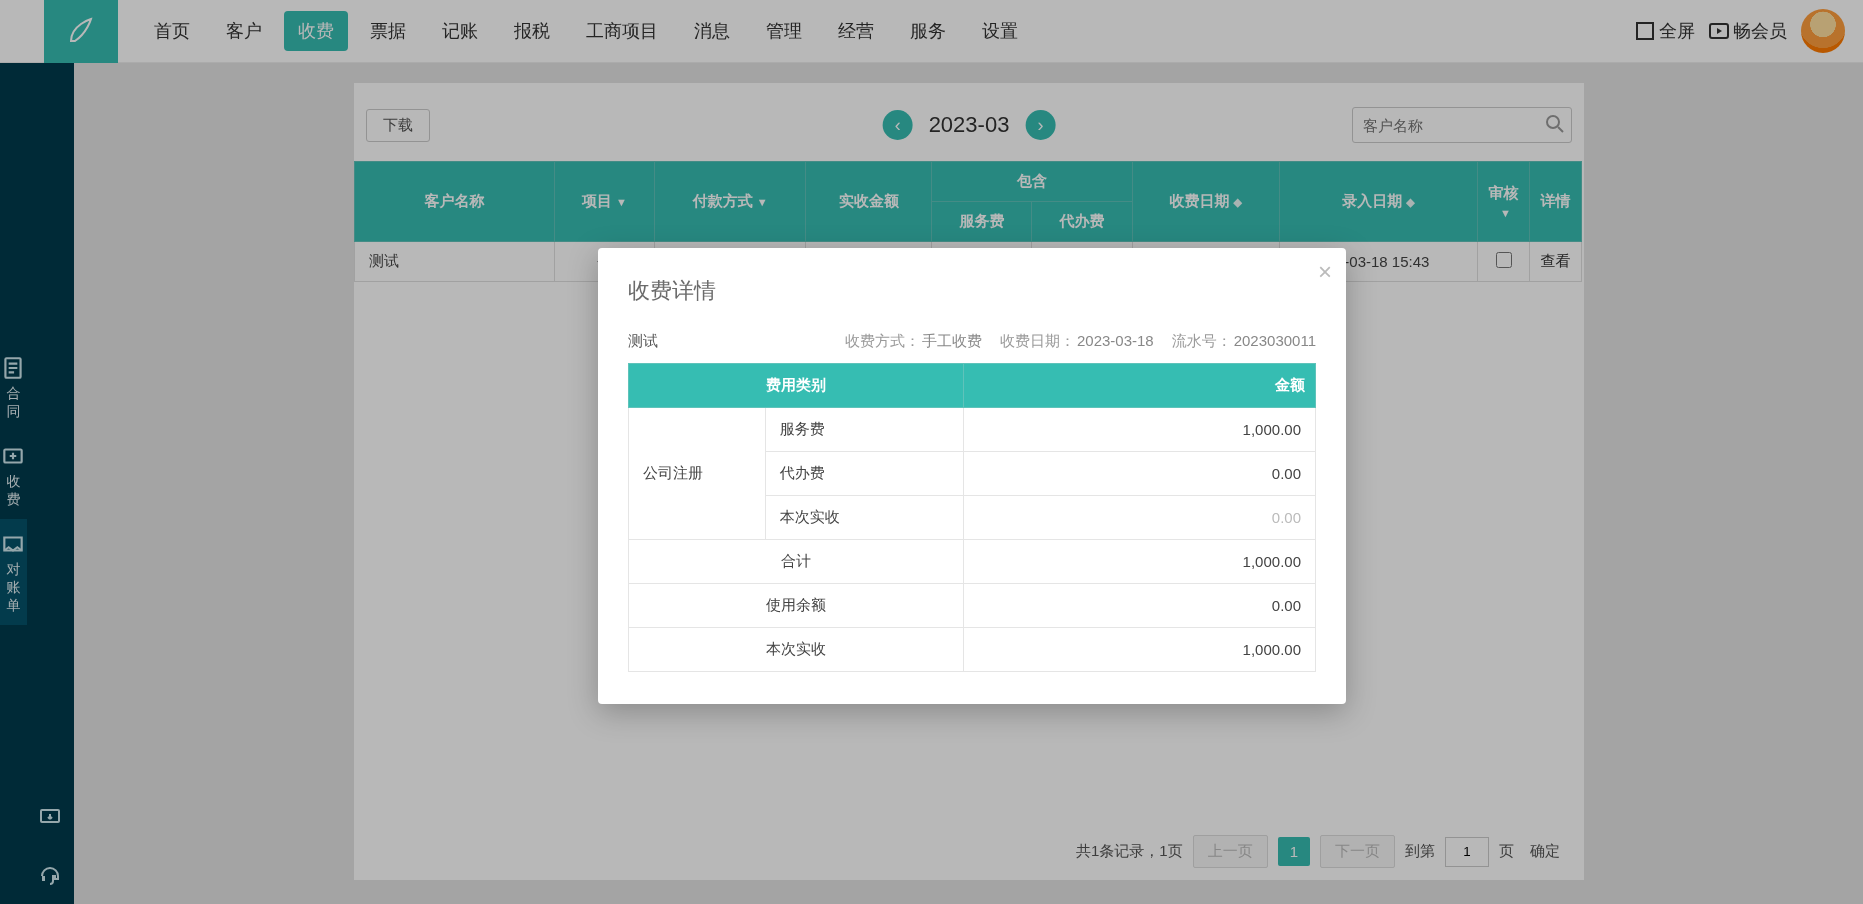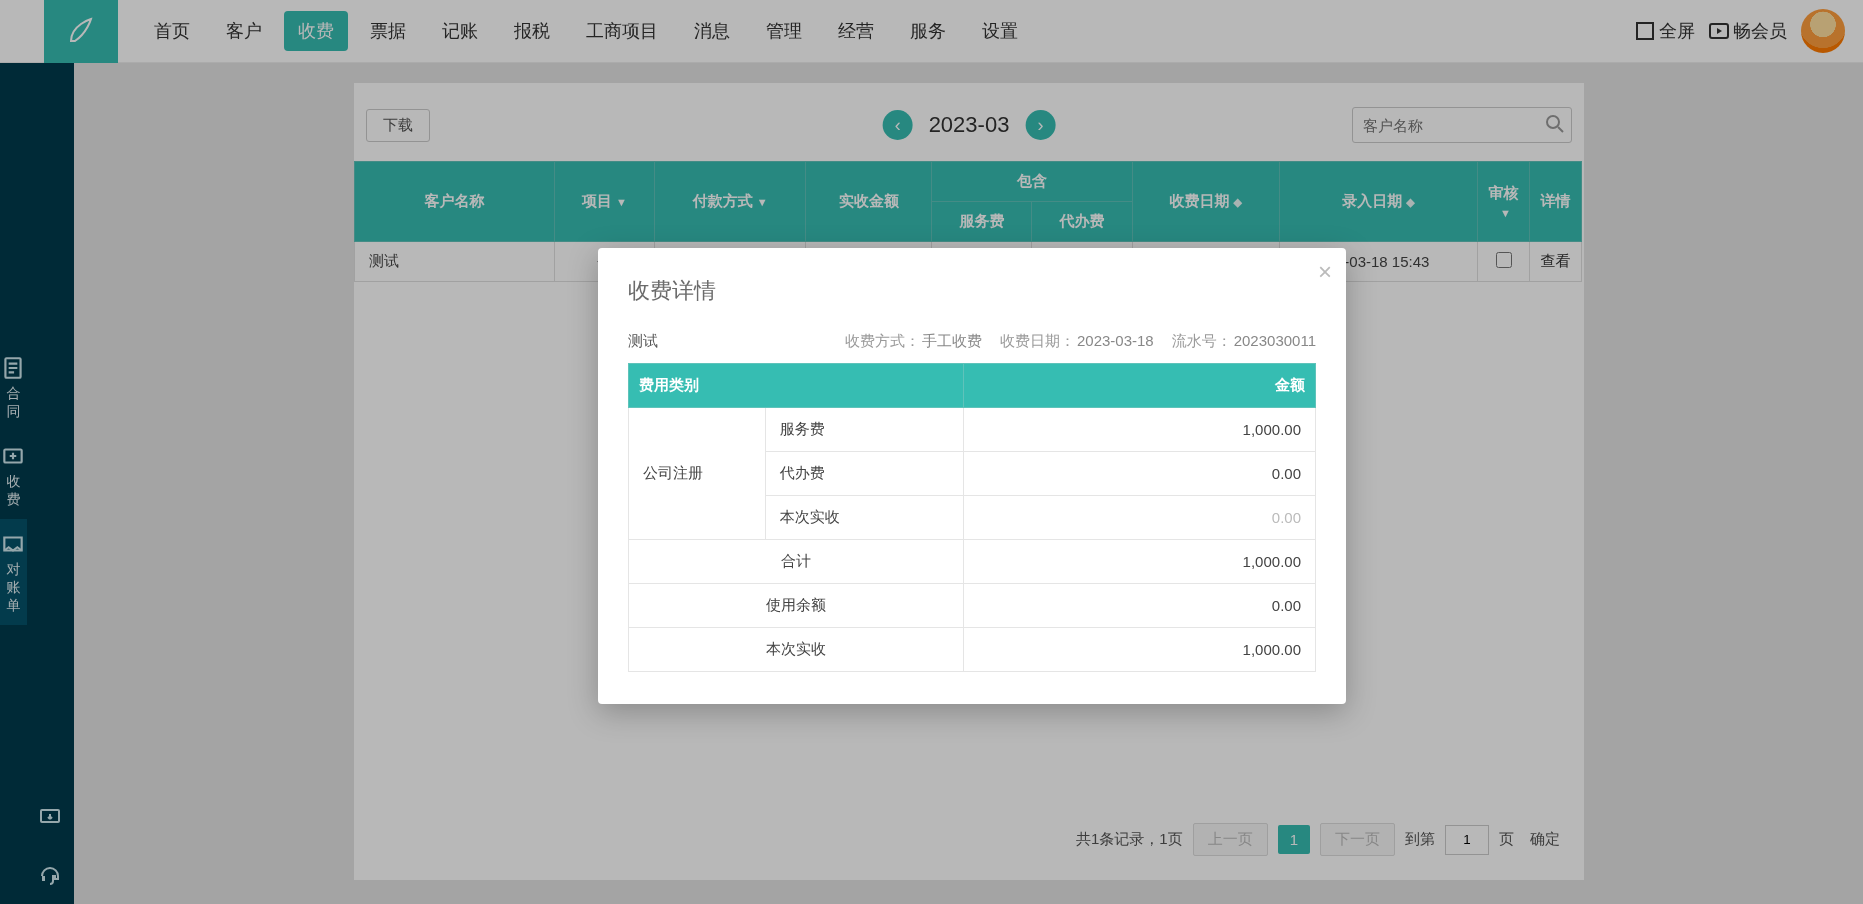--- a/index.html
+++ b/index.html
@@ -41,40 +41,40 @@
 .tbl thead { background:#36bdb2; color:#fff; }
 .tbl th, .tbl td { border:1px solid #7dcfc8; padding:10px 6px; text-align:center; }
 .tbl thead th { border-color:#5fc3ba; }
 .tbl tbody td { border-color:#e0e0e0; color:#444; background:#fff; }
 .sort-ic { font-size:11px; margin-left:4px; opacity:.9;}
 .dd-ic { font-size:11px; margin-left:4px;}
 .chk { width:16px; height:16px; }
 .view-link { color:#333; cursor:pointer;}
 
 
-.pager { position:absolute; bottom:24px; right:18px; display:flex; align-items:center; gap:10px; font-size:15px; color:#555;}
+.pager { position:absolute; bottom:12px; right:18px; display:flex; align-items:center; gap:10px; font-size:15px; color:#555;}
 .pg-btn { border:1px solid #ddd; background:#f7f7f7; color:#bbb; padding:6px 14px; border-radius:2px;}
 .pg-num { background:#36bdb2; color:#fff; padding:6px 12px; border-radius:2px;}
 .pg-input { width:44px; height:30px; border:1px solid #ccc; text-align:center;}
 .pg-go { color:#555; cursor:pointer; padding:4px 6px;}
 
 
 .overlay { position:absolute; inset:0; background:rgba(0,0,0,.28); z-index:20;}
 .modal { position:absolute; left:598px; top:248px; width:748px; background:#fff; border-radius:4px; box-shadow:0 8px 30px rgba(0,0,0,.25); z-index:21; padding:28px 30px 32px;}
 .modal-close { position:absolute; right:14px; top:10px; font-size:24px; color:#bbb; cursor:pointer;}
 .modal-title { font-size:22px; color:#6b6b6b; margin-bottom:26px;}
 .modal-meta { display:flex; justify-content:space-between; font-size:15px; color:#888; margin-bottom:12px; align-items:baseline;}
 .modal-meta .left { color:#555; font-size:15px;}
 .modal-meta .right { display:flex; gap:18px;}
 .mlabel { color:#999; }
 .mval { color:#888; margin-left:2px;}
 
 
 .dtbl { width:100%; border-collapse:collapse; font-size:15px;}
-.dtbl thead th { background:#36bdb2; color:#fff; padding:12px 10px; text-align:left; border:1px solid #5fc3ba;}
+.dtbl thead th { background:#36bdb2; color:#fff; padding:12px 10px; text-align:center; border:1px solid #5fc3ba;}
 .dtbl td { border:1px solid #e5e5e5; padding:12px 14px; color:#444;}
 .dtbl .amt { text-align:right; }
 .dtbl .mut { color:#bbb; }
 .dtbl .group { text-align:left; width:150px;}
 .dtbl .lab { text-align:left; width:220px;}
 .dtbl .sumlab { text-align:center; }
 </style>
 </head>
 <body>
 

